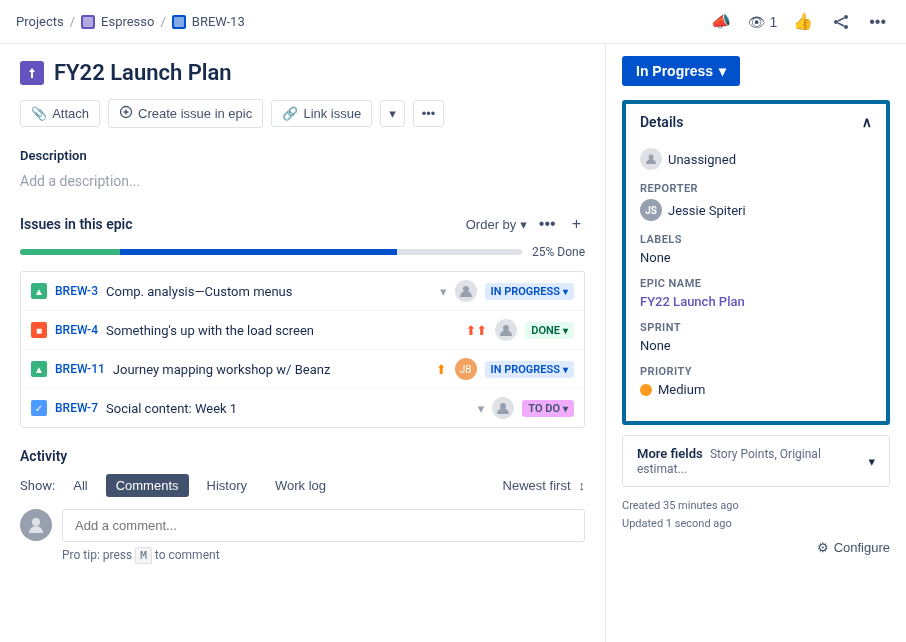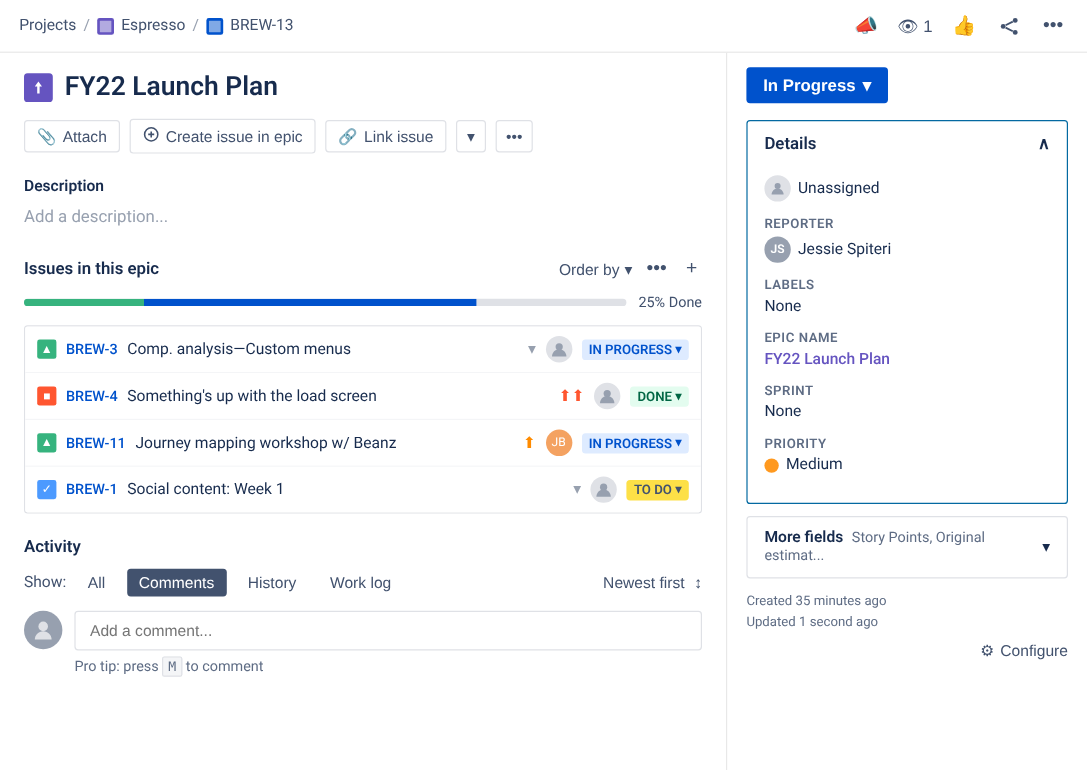--- a/index.html
+++ b/index.html
@@ -272,21 +272,21 @@
     }
     .status-in-progress {
       background: #deebff;
       color: #0052cc;
     }
     .status-done {
       background: #e3fcef;
       color: #006644;
     }
     .status-todo {
-      background: #fde047;
+      background: #f0abfc;
       color: #42526e;
     }
     .chevron-down { font-size: 10px; }
 
     
     .activity-section { margin-bottom: 12px; }
     .activity-title {
       font-size: 14px;
       font-weight: 600;
       margin-bottom: 10px;
@@ -373,21 +373,21 @@
       border: none;
       border-radius: 3px;
       padding: 7px 14px;
       font-size: 14px;
       font-weight: 600;
       cursor: pointer;
       margin-bottom: 14px;
     }
 
     .details-card {
-      border: 1px solid #0369a1;
+      border: 4px solid #0369a1;
       border-radius: 3px;
       margin-bottom: 10px;
     }
     .details-header {
       display: flex;
       align-items: center;
       justify-content: space-between;
       padding: 10px 14px;
       cursor: pointer;
       font-size: 14px;
@@ -615,21 +615,21 @@
           <span class="issue-summary">Journey mapping workshop w/ Beanz</span>
           <span class="priority-medium" style="font-size:13px;">⬆</span>
           <div class="assignee-avatar" style="background:#f4a261;">
             <span style="font-size:10px;color:white;">JB</span>
           </div>
           <div class="status-badge status-in-progress">IN PROGRESS <span class="chevron-down">▾</span></div>
         </div>
 
         <div class="issue-row">
           <div class="issue-type-icon task">✓</div>
-          <span class="issue-key">BREW-1</span>
+          <span class="issue-key">BREW-7</span>
           <span class="issue-summary">Social content: Week 1</span>
           <span style="color:#97a0af;font-size:13px;">▾</span>
           <div class="assignee-avatar">
             <svg width="16" height="16" viewBox="0 0 16 16" fill="#97a0af">
                 <circle cx="8" cy="6" r="3"></circle>
                 <path d="M2 14c0-3.3 2.7-6 6-6s6 2.7 6 6"></path>
               </svg>
           </div>
           <div class="status-badge status-todo">TO DO <span class="chevron-down">▾</span></div>
         </div>

